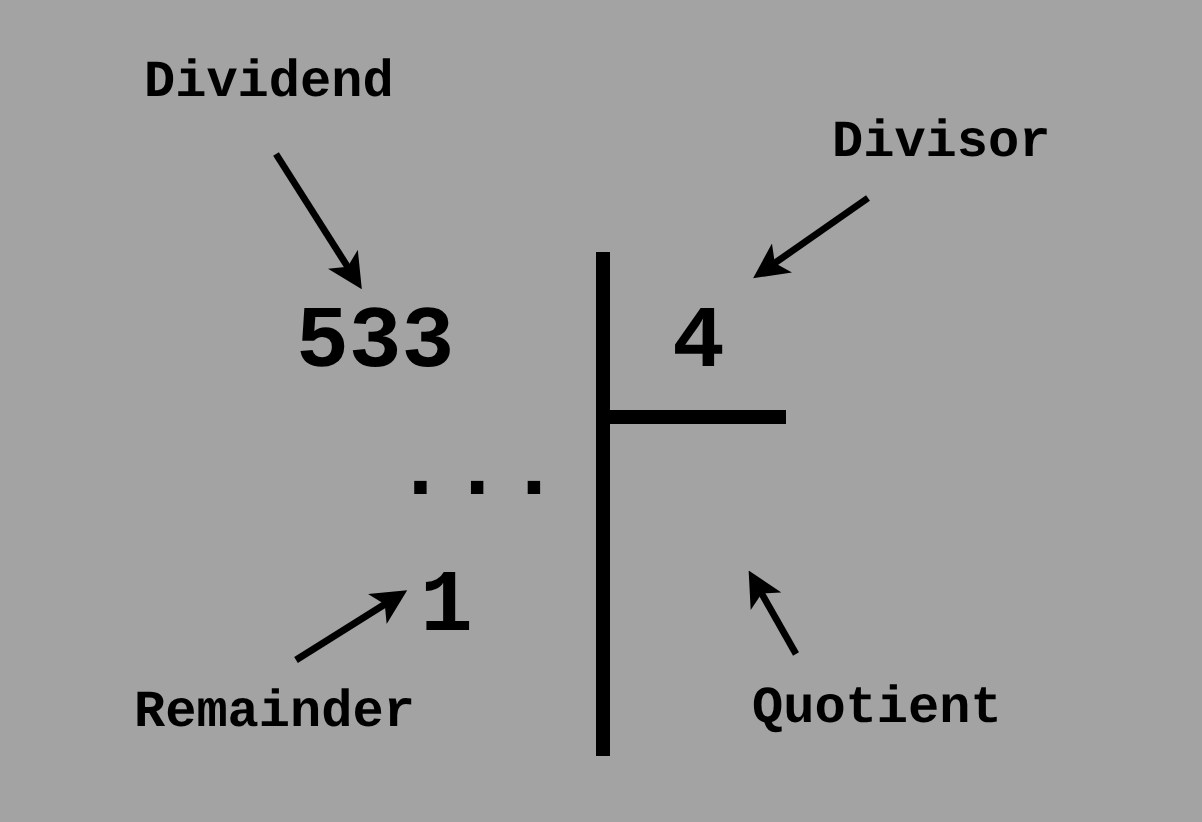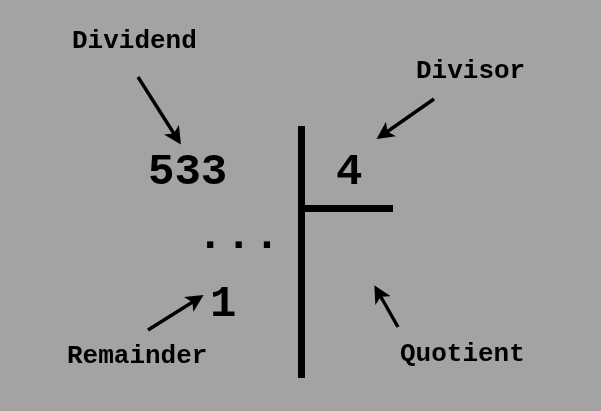--- a/index.html
+++ b/index.html
@@ -26,21 +26,21 @@
     position: absolute;
     font-weight: bold;
     color: #000000;
     white-space: nowrap;
     line-height: 1;
   }
   
   #label-dividend  { left: 72px;  top: 28px;  font-size: 26px; }
   #label-divisor   { left: 416px; top: 58px;  font-size: 26px; }
   #label-remainder { left: 67px;  top: 343px; font-size: 26px; }
-  #label-quotient  { left: 400px; top: 341px; font-size: 26px; }
+  #label-quotient  { left: 376px; top: 341px; font-size: 26px; }
 
   
   #value-dividend  { left: 148px; top: 150px; font-size: 44px; letter-spacing: 0px; }
   #value-divisor   { left: 336px; top: 150px; font-size: 44px; }
   #value-quotient  { left: 338px; top: 238px; font-size: 44px; }
   #value-remainder { left: 210px; top: 282px; font-size: 44px; }
 
   
   #ellipsis {
     position: absolute;

